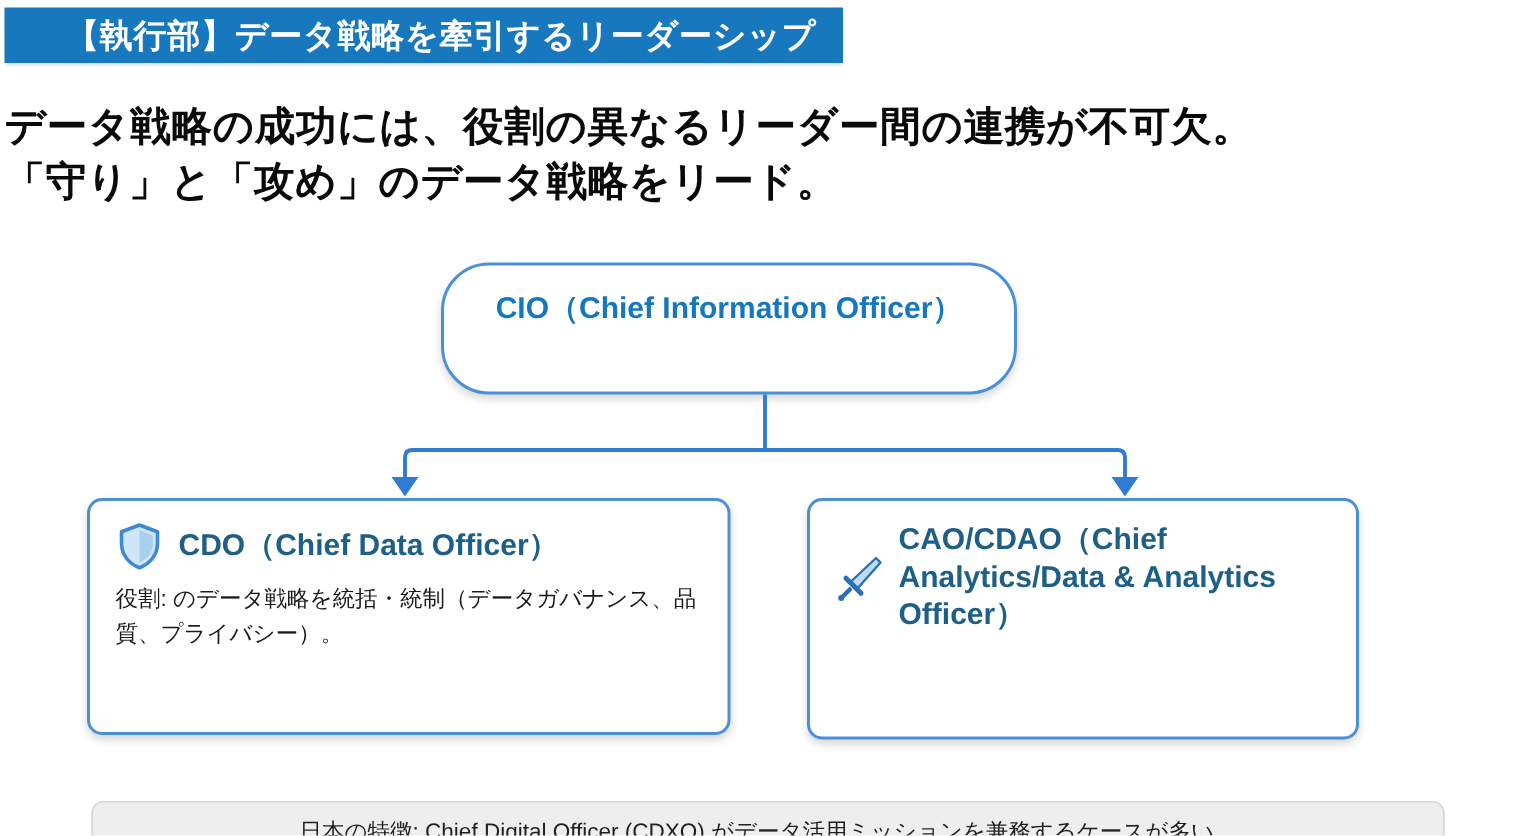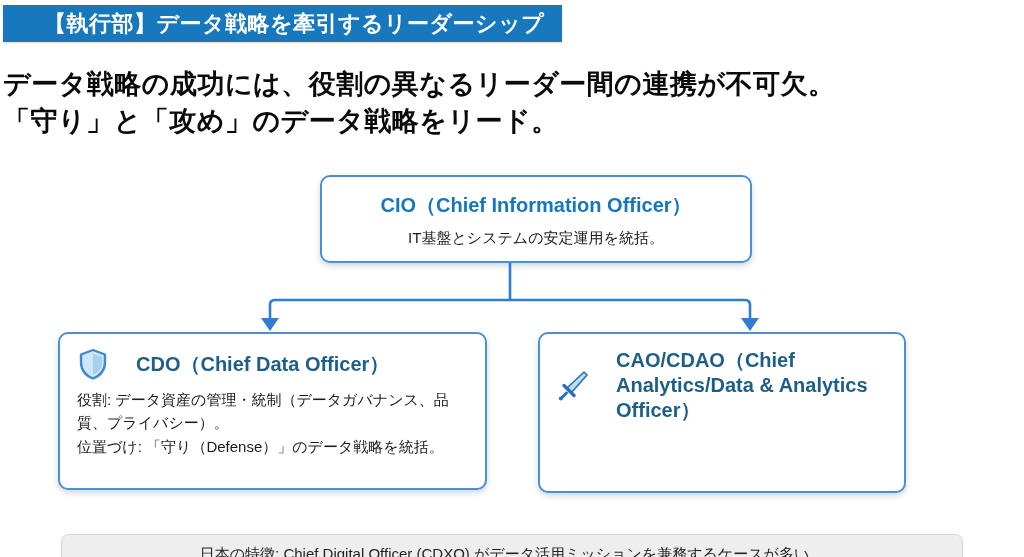--- a/index.html
+++ b/index.html
@@ -34,24 +34,25 @@
     letter-spacing: 0.5px;
   }
   .node {
     position: absolute;
     background: #ffffff;
     border: 2px solid #4a90d9;
     border-radius: 10px;
     box-shadow: 0 3px 6px rgba(0,0,0,0.16);
   }
   .cio-box {
-    left: 320px; top: 175px;
-    width: 432px; height: 88px;
+    left: 294px; top: 175px;
+    width: 384px; height: 88px;
     text-align: center;
     padding-top: 15px;
+    border-radius: 32px;
   }
   .cio-title {
     color: #1577bd;
     font-size: 20px;
     font-weight: bold;
   }
   .cio-desc {
     margin-top: 10px;
     color: #1a1a1a;
     font-size: 15px;
@@ -60,21 +61,21 @@
     position: absolute;
     left: 0; top: 260px;
     width: 1024px; height: 75px;
   }
   .leaf-box { padding: 14px 17px 0 17px; }
   .cdo-box { left: 58px;  top: 332px; width: 429px; height: 158px; }
   .cao-box { left: 538px; top: 332px; width: 368px; height: 161px; }
   .leaf-header {
     display: flex;
     align-items: center;
-    gap: 27px;
+    gap: 10px;
   }
   .leaf-title {
     color: #1d5f87;
     font-size: 20px;
     font-weight: bold;
     line-height: 1.25;
   }
   .leaf-icon { flex: 0 0 auto; width: 32px; height: 32px; }
   .leaf-body {
     margin-top: 8px;
@@ -104,43 +105,41 @@
   <span>【執行部】データ戦略を牽引するリーダーシップ</span>
 </div>
 
 <div class="headline">
   <div>データ戦略の成功には、役割の異なるリーダー間の連携が不可欠。</div>
   <div>「守り」と「攻め」のデータ戦略をリード。</div>
 </div>
 
 <div class="node cio-box">
   <div class="cio-title">CIO（Chief Information Officer）</div>
-  <div class="cio-desc">IT基盤とシステムの安定運用を統括。</div>
 </div>
 
 <svg class="connector-svg" viewBox="0 0 1024 75" xmlns="http://www.w3.org/2000/svg">
   <path d="M510 3 V40" fill="none" stroke="#2f7cd3" stroke-width="2.6"></path>
   <path d="M270 60 V45 Q270 40 275 40 H745 Q750 40 750 45 V60" fill="none" stroke="#2f7cd3" stroke-width="2.6" stroke-linejoin="round"></path>
   <polygon points="261,58 279,58 270,71" fill="#2f7cd3"></polygon>
   <polygon points="741,58 759,58 750,71" fill="#2f7cd3"></polygon>
 </svg>
 
 <div class="node leaf-box cdo-box">
   <div class="leaf-header">
     <span class="leaf-icon">
       <svg viewBox="0 0 32 32" width="32" height="32" xmlns="http://www.w3.org/2000/svg">
         <path d="M16 2 L28 6.5 V14 C28 22.5 22.5 28 16 30.5 C9.5 28 4 22.5 4 14 V6.5 Z" fill="#cfe5f8" stroke="#3e89d4" stroke-width="2.4" stroke-linejoin="round"></path>
         <path d="M16 5.5 L25 9 V14 C25 20.5 21 24.8 16 27 Z" fill="#a8cfee"></path>
       </svg>
     </span>
     <span class="leaf-title">CDO（Chief Data Officer）</span>
   </div>
   <div class="leaf-body">
-    <span>役割: データ資産の管理・統制（データガバナンス、品質、プライバシー）。</span><br>
-    <span>位置づけ: 「守り（Defense）」のデータ戦略を統括。</span>
+    <span>役割: のデータ戦略を統括・統制（データガバナンス、品質、プライバシー）。</span><br>
   </div>
 </div>
 
 <div class="node leaf-box cao-box">
   <div class="leaf-header">
     <span class="leaf-icon">
       <svg viewBox="0 0 32 32" width="32" height="32" xmlns="http://www.w3.org/2000/svg">
         <polygon points="27,2 30,5 14.5,22.5 10,18" fill="#bedcf5" stroke="#2a70b8" stroke-width="1.6" stroke-linejoin="round"></polygon>
         <line x1="7" y1="15.5" x2="17" y2="25.5" stroke="#2a70b8" stroke-width="3.4" stroke-linecap="round"></line>
         <line x1="9.5" y1="23" x2="4.5" y2="28" stroke="#2a70b8" stroke-width="3" stroke-linecap="round"></line>

